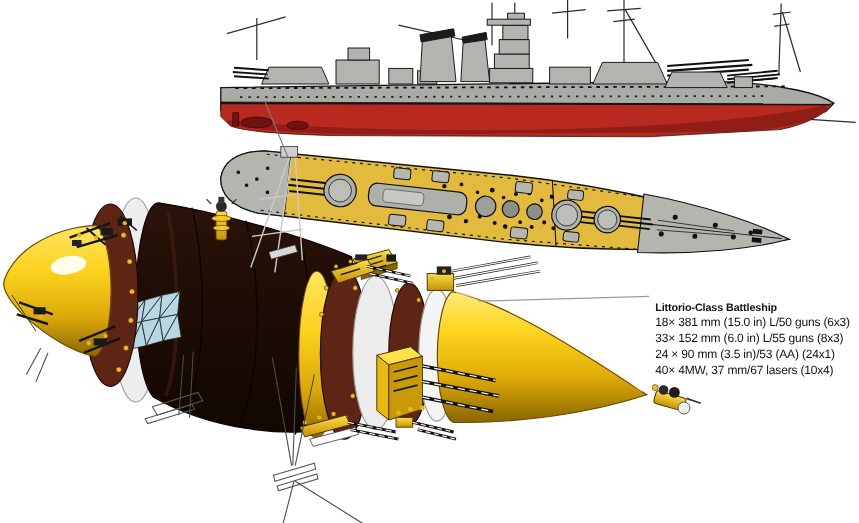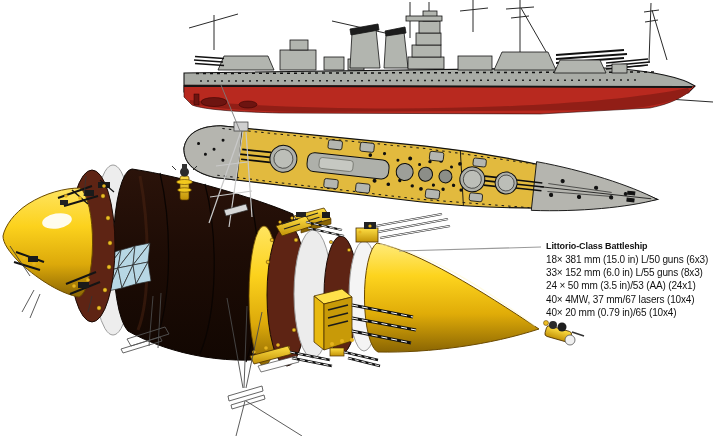--- a/index.html
+++ b/index.html
@@ -1,19 +1,19 @@
 <!DOCTYPE html>
 <html><head>
 <meta charset="utf-8">
 <style>
   html,body{margin:0;padding:0;background:#ffffff;}
   .stage{position:relative;width:716px;height:436px;background:#fff;overflow:hidden;
          font-family:"Liberation Sans", sans-serif;}
   .stage svg{position:absolute;left:0;top:0;}
-  .annotation{position:absolute;left:546px;top:240px;color:#111;width:170px;}
+  .annotation{position:absolute;left:546px;top:250px;color:#111;width:170px;}
   .ann-title{font-size:9px;font-weight:bold;line-height:13px;white-space:nowrap;letter-spacing:-0.1px;}
   .ann-line{font-size:10px;line-height:13.2px;white-space:nowrap;letter-spacing:-0.15px;}
 </style>
 </head>
 <body>
 
 <div class="stage">
 <svg width="716" height="436" viewBox="0 0 716 436">
   <defs>
     <linearGradient id="gradNose" x1="0" y1="0" x2="0" y2="1">
@@ -412,17 +412,16 @@
     <line x1="240" y1="131" x2="221" y2="85" stroke="#7c7c7c" stroke-width="0.9"></line>
   </g>
 
   <line x1="399" y1="251" x2="541" y2="247" stroke="#9a9a9a" stroke-width="1.1"></line>
 </svg>
 
 <div class="annotation">
   <div class="ann-title">Littorio-Class Battleship</div>
   <div class="ann-line">18× 381 mm (15.0 in) L/50 guns (6x3)</div>
   <div class="ann-line">33× 152 mm (6.0 in) L/55 guns (8x3)</div>
-  <div class="ann-line">24 × 50 mm (3.5 in)/53 (AA) (24x1)</div>
+  <div class="ann-line">24 × 90 mm (3.5 in)/53 (AA) (24x1)</div>
   <div class="ann-line">40× 4MW, 37 mm/67 lasers (10x4)</div>
-  <div class="ann-line">40× 20 mm (0.79 in)/65 (10x4)</div>
 </div>
 </div>
 
 </body></html>

